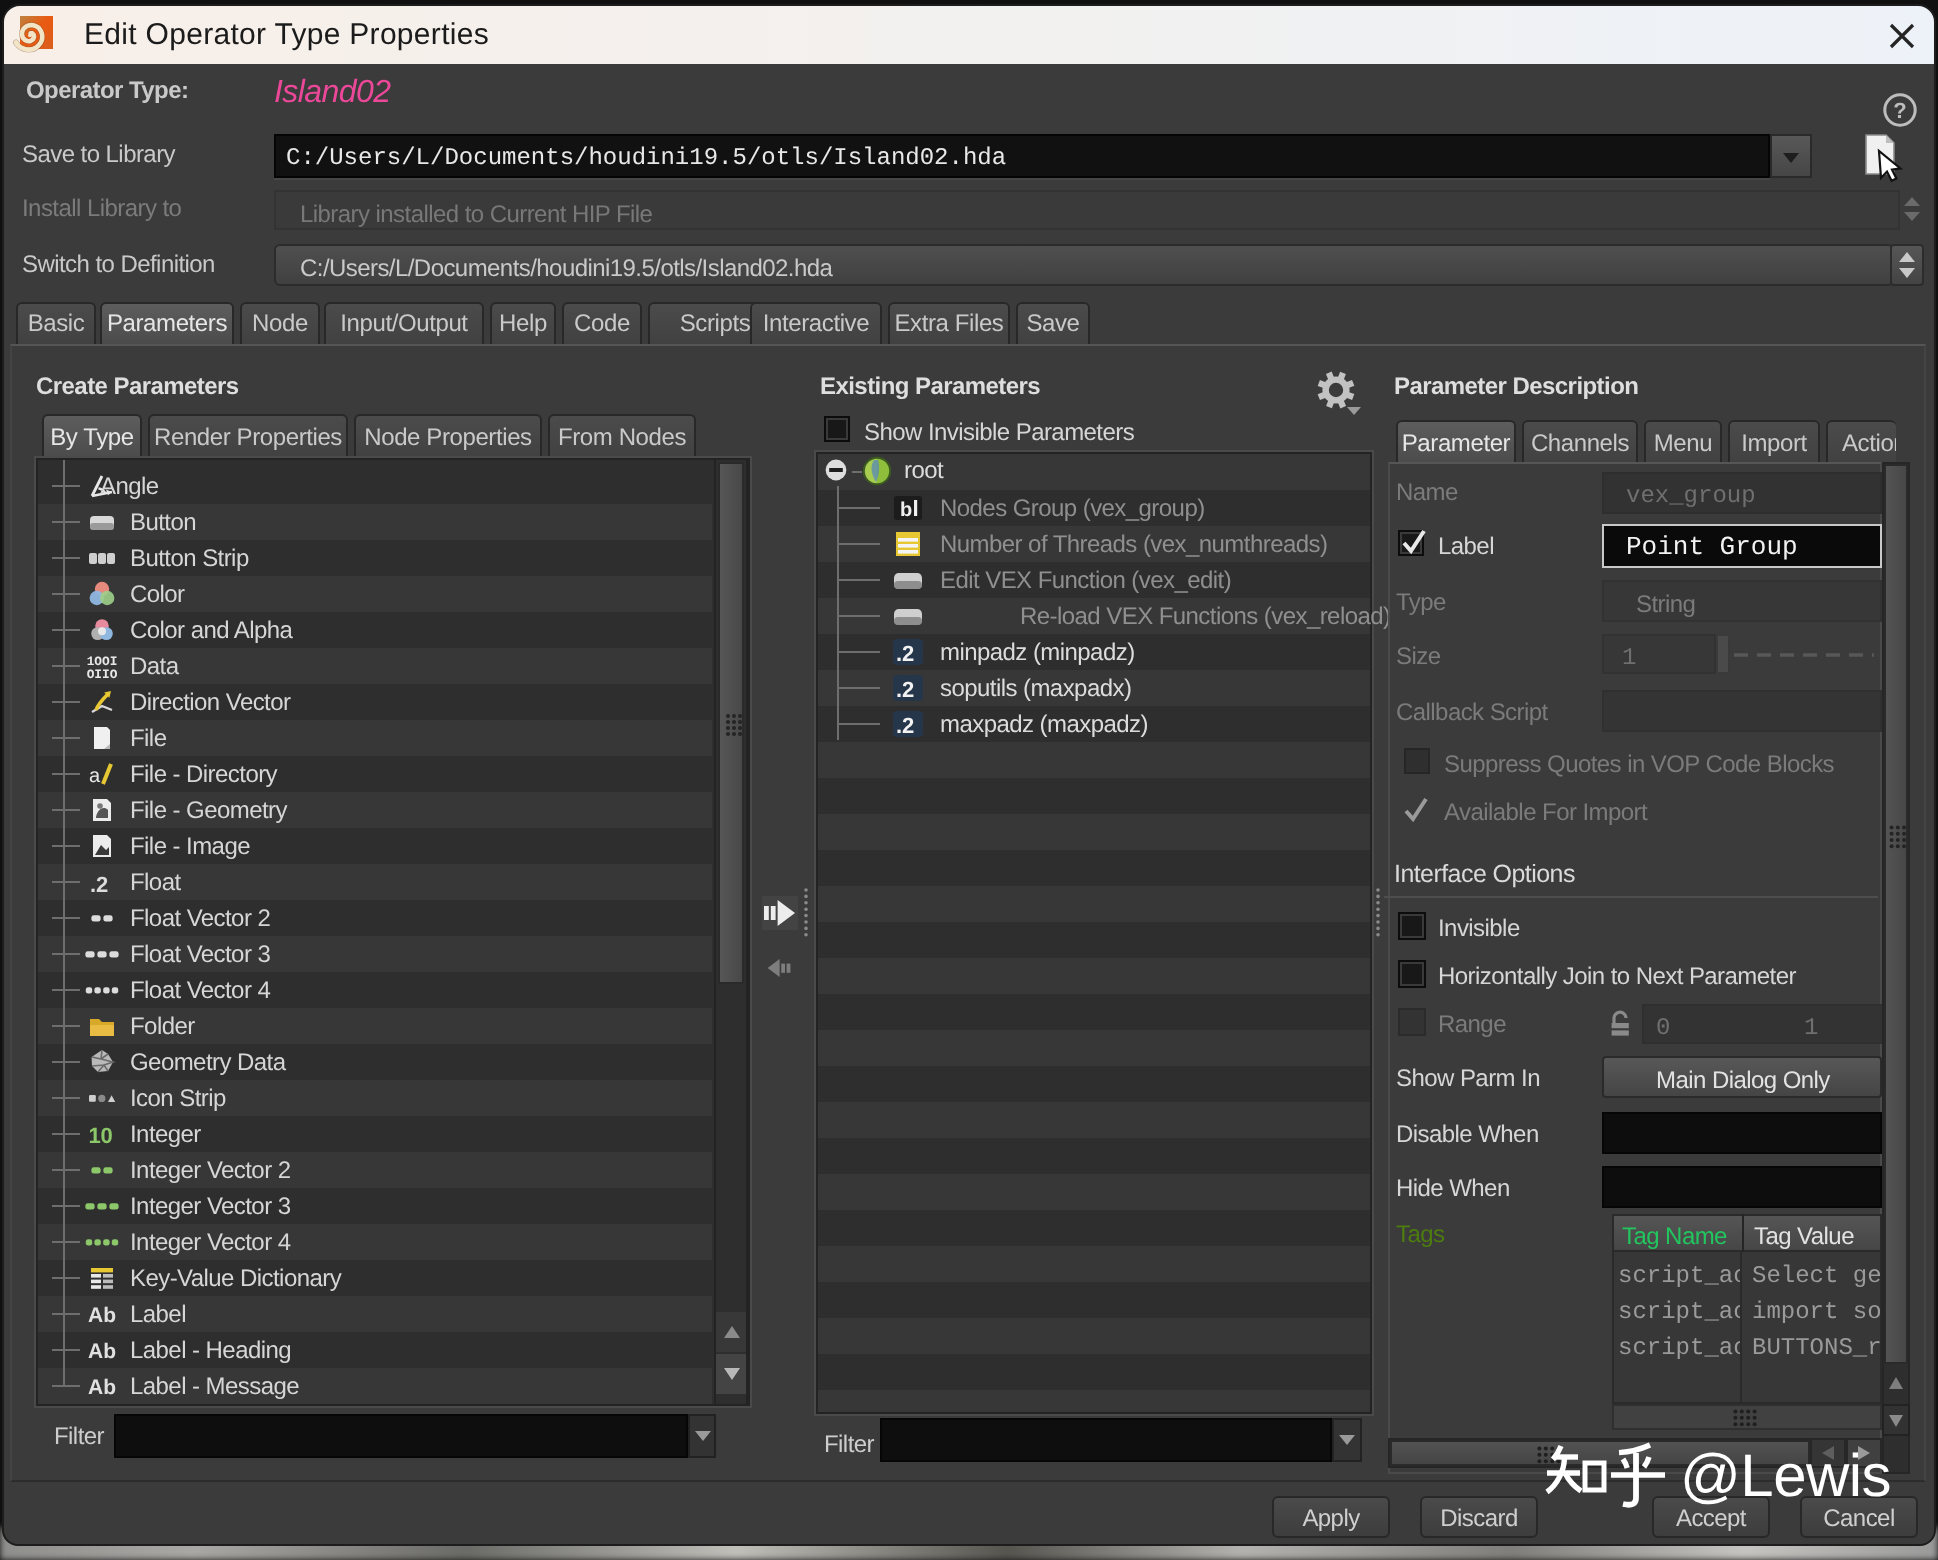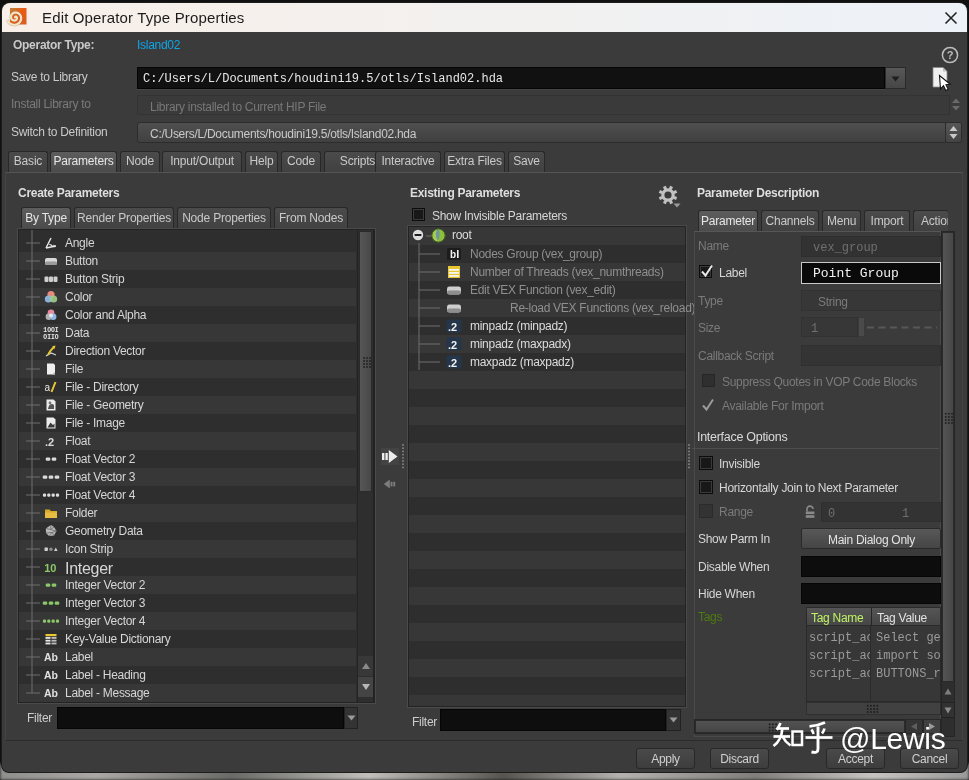--- a/index.html
+++ b/index.html
@@ -26,21 +26,21 @@
 <rect x="10" y="8" width="16.5" height="16.5" fill="url(#hg)"></rect>
 <path d="M15.3 16.6 L15.5 16.6 L15.7 16.6 L15.9 16.7 L16.1 16.7 L16.3 16.8 L16.5 17.0 L16.6 17.2 L16.8 17.4 L16.9 17.7 L16.9 18.0 L17.0 18.3 L16.9 18.6 L16.8 19.0 L16.7 19.3 L16.5 19.6 L16.2 19.9 L15.9 20.1 L15.6 20.3 L15.2 20.5 L14.7 20.6 L14.3 20.6 L13.8 20.5 L13.4 20.4 L12.9 20.2 L12.5 20.0 L12.1 19.6 L11.7 19.2 L11.4 18.8 L11.2 18.2 L11.0 17.7 L11.0 17.1 L11.0 16.5 L11.1 15.9 L11.3 15.3 L11.6 14.7 L12.0 14.2 L12.5 13.7 L13.0 13.3 L13.7 12.9 L14.3 12.7 L15.1 12.6 L15.8 12.5 L16.6 12.6 L17.3 12.8 L18.0 13.1 L18.7 13.5 L19.4 14.0 L19.9 14.7 L20.4 15.4 L20.7 16.2 L21.0 17.0 L21.1 17.9 L21.1 18.8 L21.0 19.7 L20.7 20.6 L20.3 21.4 L19.7 22.2 L19.1 22.9 L18.3 23.6 L17.4 24.1 L16.5 24.5 L15.5 24.7 L14.4 24.8 L13.4 24.7 L12.3 24.5 L11.3 24.1 L10.3 23.6 L9.4 22.9 L8.6 22.1 L8.0 21.2" fill="none" stroke="#7a4a28" stroke-width="3.0" stroke-linecap="round" opacity="0.4"></path>
 <path d="M15.3 16.6 L15.5 16.6 L15.7 16.6 L15.9 16.7 L16.1 16.7 L16.3 16.8 L16.5 17.0 L16.6 17.2 L16.8 17.4 L16.9 17.7 L16.9 18.0 L17.0 18.3 L16.9 18.6 L16.8 19.0 L16.7 19.3 L16.5 19.6 L16.2 19.9 L15.9 20.1 L15.6 20.3 L15.2 20.5 L14.7 20.6 L14.3 20.6 L13.8 20.5 L13.4 20.4 L12.9 20.2 L12.5 20.0 L12.1 19.6 L11.7 19.2 L11.4 18.8 L11.2 18.2 L11.0 17.7 L11.0 17.1 L11.0 16.5 L11.1 15.9 L11.3 15.3 L11.6 14.7 L12.0 14.2 L12.5 13.7 L13.0 13.3 L13.7 12.9 L14.3 12.7 L15.1 12.6 L15.8 12.5 L16.6 12.6 L17.3 12.8 L18.0 13.1 L18.7 13.5 L19.4 14.0 L19.9 14.7 L20.4 15.4 L20.7 16.2 L21.0 17.0 L21.1 17.9 L21.1 18.8 L21.0 19.7 L20.7 20.6 L20.3 21.4 L19.7 22.2 L19.1 22.9 L18.3 23.6 L17.4 24.1 L16.5 24.5 L15.5 24.7 L14.4 24.8 L13.4 24.7 L12.3 24.5 L11.3 24.1 L10.3 23.6 L9.4 22.9 L8.6 22.1 L8.0 21.2" fill="none" stroke="#f2e4c6" stroke-width="2.3" stroke-linecap="round"></path>
 <circle cx="15.0" cy="17.6" r="1.0" fill="#f2e4c6"></circle>
 </svg>
 <div class="t" style="left:42px;top:10px;font-size:15px;color:#1b1b1b;letter-spacing:0.15px;">Edit Operator Type Properties</div>
 <svg style="left:943px;top:10px" width="16" height="16" viewBox="0 0 16 16">
 <path d="M2.5 2.5 L13.5 13.5 M13.5 2.5 L2.5 13.5" stroke="#242424" stroke-width="1.6"></path>
   </svg>
 <div class="t" style="left:13px;top:39px;font-size:12px;font-weight:bold;color:#c9c9c9;">Operator Type:</div>
-<div class="t" style="left:137px;top:39px;font-size:12px;color:#0ea5e9;">Island02</div>
+<div class="t" style="left:137px;top:39px;font-size:16px;color:#ec4899;font-style:italic;">Island02</div>
 <svg style="left:941px;top:46px" width="18" height="18" viewBox="0 0 18 18">
 <circle cx="9" cy="9" r="7.6" fill="none" stroke="#bdbdbd" stroke-width="1.5"></circle>
 <text x="9" y="13" font-size="11" font-weight="bold" font-family="Liberation Sans" fill="#bdbdbd" text-anchor="middle">?</text>
   </svg>
 <div class="t" style="left:11px;top:71px;font-size:12px;color:#c9c9c9;">Save to Library</div>
 <div class="" style="left:137px;top:67px;width:748px;height:22px;background:#111111;border:1px solid #050505;box-shadow:0 1px 0 rgba(255,255,255,0.06);"></div>
 <div class="t mono" style="left:143px;top:73px;font-size:12px;color:#e8e8e8;">C:/Users/L/Documents/houdini19.5/otls/Island02.hda</div>
 <div class="" style="left:885px;top:67px;width:21px;height:22px;background:linear-gradient(#585858,#464646);border:1px solid #2a2a2a;"></div>
 <svg style="left:891px;top:76px" width="9" height="6" viewBox="0 0 9 6">
     <path d="M0.5 0.5 L8.5 0.5 L4.5 5.5 Z" fill="#1e1e1e"></path>
@@ -163,21 +163,21 @@
 <path d="M7 409 L21 409" stroke="#6e6e6e" stroke-width="1"></path>
 <path d="M7 427 L21 427" stroke="#6e6e6e" stroke-width="1"></path>
 <path d="M7 445 L21 445" stroke="#6e6e6e" stroke-width="1"></path>
 <path d="M7 463 L21 463" stroke="#6e6e6e" stroke-width="1"></path>
 </svg>
 <svg style="left:44px;top:236px" width="14" height="14" viewBox="0 0 14 14">
     <path d="M2 12 L7 2 M2 12 L12 10" stroke="#e8e8e8" stroke-width="1.4" fill="none"></path>
     <path d="M5.2 8.2 A5 5 0 0 1 8.6 10.4" stroke="#e8e8e8" stroke-width="1.1" fill="none"></path>
     <path d="M12 10 l-3-1.2 1 2.8 Z" fill="#e8e8e8"></path>
   </svg>
-<div class="t" style="left:65px;top:237px;font-size:12px;color:#d6d6d6;">Angle</div>
+<div class="t" style="left:50px;top:237px;font-size:12px;color:#d6d6d6;">Angle</div>
 <svg style="left:44px;top:254px" width="14" height="14" viewBox="0 0 14 14">
     <rect x="1" y="4" width="12" height="7" rx="2" fill="#d8d8d8"></rect>
     <rect x="1" y="7.5" width="12" height="3.5" rx="1.6" fill="#9a9a9a"></rect>
   </svg>
 <div class="t" style="left:65px;top:255px;font-size:12px;color:#d6d6d6;">Button</div>
 <svg style="left:44px;top:272px" width="14" height="14" viewBox="0 0 14 14">
     <rect x="0.5" y="4.5" width="4" height="5.5" rx="1" fill="#cfcfcf"></rect>
     <rect x="5" y="4.5" width="4" height="5.5" rx="1" fill="#cfcfcf"></rect>
     <rect x="9.5" y="4.5" width="4" height="5.5" rx="1" fill="#cfcfcf"></rect>
   </svg>
@@ -261,21 +261,21 @@
 <div class="t" style="left:65px;top:525px;font-size:12px;color:#d6d6d6;">Geometry Data</div>
 <svg style="left:44px;top:542px" width="14" height="14" viewBox="0 0 14 14">
     <rect x="0.5" y="5.5" width="3.4" height="3.4" rx="0.6" fill="#cfcfcf"></rect>
     <circle cx="6.9" cy="7.2" r="1.8" fill="#8a8a8a"></circle>
     <path d="M10 9 L11.8 5.6 L13.6 9 Z" fill="#cfcfcf"></path>
   </svg>
 <div class="t" style="left:65px;top:543px;font-size:12px;color:#d6d6d6;">Icon Strip</div>
 <svg style="left:44px;top:560px" width="14" height="14" viewBox="0 0 14 14">
     <text x="0.2" y="11.5" font-size="11" font-weight="bold" font-family="Liberation Sans" fill="#8cc86a">10</text>
   </svg>
-<div class="t" style="left:65px;top:561px;font-size:16px;color:#d6d6d6;">Integer</div>
+<div class="t" style="left:65px;top:561px;font-size:12px;color:#d6d6d6;">Integer</div>
 <svg style="left:44px;top:578px" width="14" height="14" viewBox="0 0 14 14">
     <rect x="1.7" y="5.6" width="4.6" height="3.2" rx="1.2" fill="#8cc86a"></rect>
     <rect x="7.7" y="5.6" width="4.6" height="3.2" rx="1.2" fill="#8cc86a"></rect>
   </svg>
 <div class="t" style="left:65px;top:579px;font-size:12px;color:#d6d6d6;">Integer Vector 2</div>
 <svg style="left:44px;top:596px" width="14" height="14" viewBox="0 0 14 14">
     <rect x="-1.3" y="5.6" width="4.6" height="3.2" rx="1.2" fill="#8cc86a"></rect>
     <rect x="4.7" y="5.6" width="4.6" height="3.2" rx="1.2" fill="#8cc86a"></rect>
     <rect x="10.7" y="5.6" width="4.6" height="3.2" rx="1.2" fill="#8cc86a"></rect>
   </svg>
@@ -436,21 +436,21 @@
 <div class="t" style="left:470px;top:302px;font-size:12px;color:#8f8f8f;margin-left:40px;">Re-load VEX Functions (vex_reload)</div>
 <svg style="left:446px;top:319px" width="16" height="14" viewBox="0 0 16 14">
     <rect x="0.5" y="0.5" width="15" height="13" rx="2" fill="#25354a"></rect>
     <text x="2" y="11.5" font-size="11" font-weight="bold" font-family="Liberation Sans" fill="#f2f2f2">.2</text>
   </svg>
 <div class="t" style="left:470px;top:320px;font-size:12px;color:#dcdcdc;">minpadz (minpadz)</div>
 <svg style="left:446px;top:337px" width="16" height="14" viewBox="0 0 16 14">
     <rect x="0.5" y="0.5" width="15" height="13" rx="2" fill="#25354a"></rect>
     <text x="2" y="11.5" font-size="11" font-weight="bold" font-family="Liberation Sans" fill="#f2f2f2">.2</text>
   </svg>
-<div class="t" style="left:470px;top:338px;font-size:12px;color:#dcdcdc;">minpadz (maxpadx)</div>
+<div class="t" style="left:470px;top:338px;font-size:12px;color:#dcdcdc;">soputils (maxpadx)</div>
 <svg style="left:446px;top:355px" width="16" height="14" viewBox="0 0 16 14">
     <rect x="0.5" y="0.5" width="15" height="13" rx="2" fill="#25354a"></rect>
     <text x="2" y="11.5" font-size="11" font-weight="bold" font-family="Liberation Sans" fill="#f2f2f2">.2</text>
   </svg>
 <div class="t" style="left:470px;top:356px;font-size:12px;color:#dcdcdc;">maxpadz (maxpadz)</div>
 <div class="t" style="left:412px;top:716px;font-size:12px;color:#cdcdcd;">Filter</div>
 <div class="" style="left:440px;top:709px;width:226px;height:22px;background:#0e0e0e;border:1px solid #060606;"></div>
 <div class="" style="left:666px;top:709px;width:15px;height:22px;background:#333333;border:1px solid #222;"></div>
 <svg style="left:669px;top:717px" width="9" height="6" viewBox="0 0 9 6">
     <path d="M0.5 0.5 L8.5 0.5 L4.5 5.5 Z" fill="#9a9a9a"></path>
@@ -538,21 +538,21 @@
 <div class="t mono" style="left:902px;top:508px;font-size:12px;color:#6f6f6f;">1</div>
 <div class="t" style="left:698px;top:533px;font-size:12px;color:#d6d6d6;">Show Parm In</div>
 <div class="" style="left:801px;top:528px;width:140px;height:21px;background:linear-gradient(#585858,#454545);border:1px solid #2a2a2a;border-radius:2px;"></div>
 <div class="t" style="left:828px;top:534px;font-size:12px;color:#e2e2e2;">Main Dialog Only</div>
 <div class="t" style="left:698px;top:561px;font-size:12px;color:#d6d6d6;">Disable When</div>
 <div class="" style="left:801px;top:556px;width:140px;height:21px;background:#0d0d0d;border:1px solid #060606;"></div>
 <div class="t" style="left:698px;top:588px;font-size:12px;color:#d6d6d6;">Hide When</div>
 <div class="" style="left:801px;top:583px;width:140px;height:21px;background:#0d0d0d;border:1px solid #060606;"></div>
 <div class="t" style="left:698px;top:611px;font-size:12px;color:#4d7c0f;">Tags</div>
 <div class="" style="left:806px;top:607px;width:135px;height:19px;background:linear-gradient(#555,#464646);border:1px solid #2a2a2a;"></div>
-<div class="t" style="left:811px;top:612px;font-size:12px;color:#bef264;">Tag Name</div>
+<div class="t" style="left:811px;top:612px;font-size:12px;color:#22c55e;">Tag Name</div>
 <div class="" style="left:871px;top:607px;width:1px;height:19px;background:#252525;"></div>
 <div class="t" style="left:877px;top:612px;font-size:12px;color:#e2e2e2;">Tag Value</div>
 <div class="" style="left:806px;top:626px;width:135px;height:76px;background:#373737;border:1px solid #2a2a2a;border-top:none;overflow:hidden;"></div>
 <div class="t mono" style="left:809px;top:632px;width:62px;overflow:hidden;font-size:12px;color:#9a9a9a;">script_action</div>
 <div class="t mono" style="left:876px;top:632px;width:65px;overflow:hidden;font-size:12px;color:#9a9a9a;">Select geometry from an</div>
 <div class="t mono" style="left:809px;top:650px;width:62px;overflow:hidden;font-size:12px;color:#9a9a9a;">script_action</div>
 <div class="t mono" style="left:876px;top:650px;width:65px;overflow:hidden;font-size:12px;color:#9a9a9a;">import soputils</div>
 <div class="t mono" style="left:809px;top:668px;width:62px;overflow:hidden;font-size:12px;color:#9a9a9a;">script_action</div>
 <div class="t mono" style="left:876px;top:668px;width:65px;overflow:hidden;font-size:12px;color:#9a9a9a;">BUTTONS_reload</div>
 <div class="" style="left:870px;top:626px;width:1px;height:76px;background:#2a2a2a;"></div>

